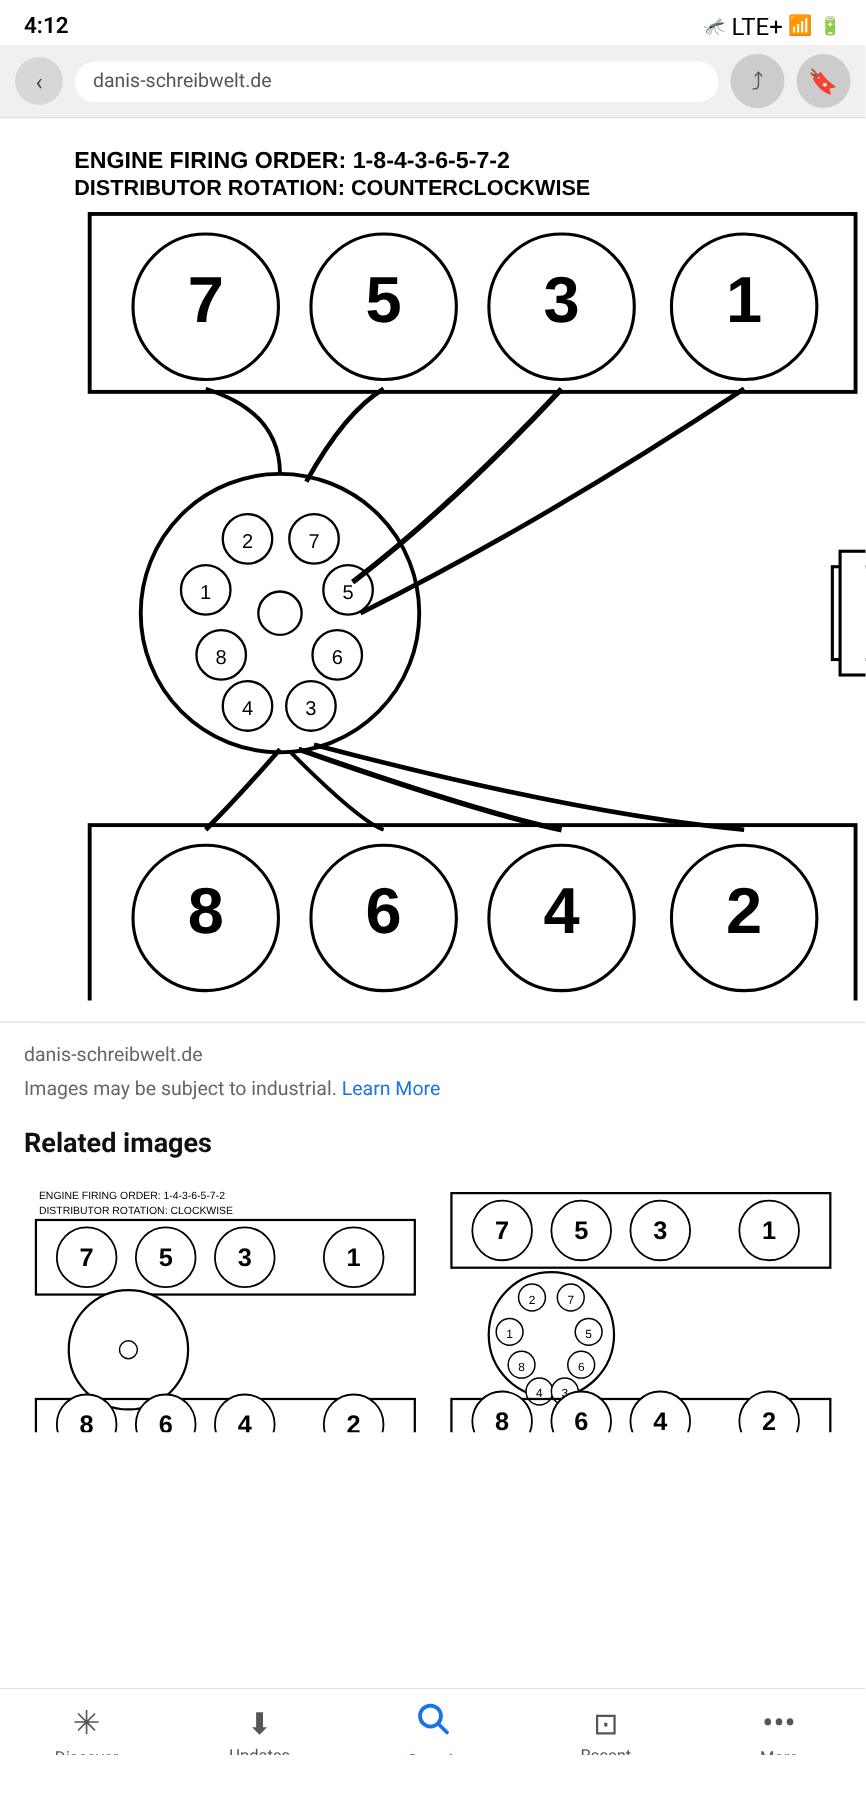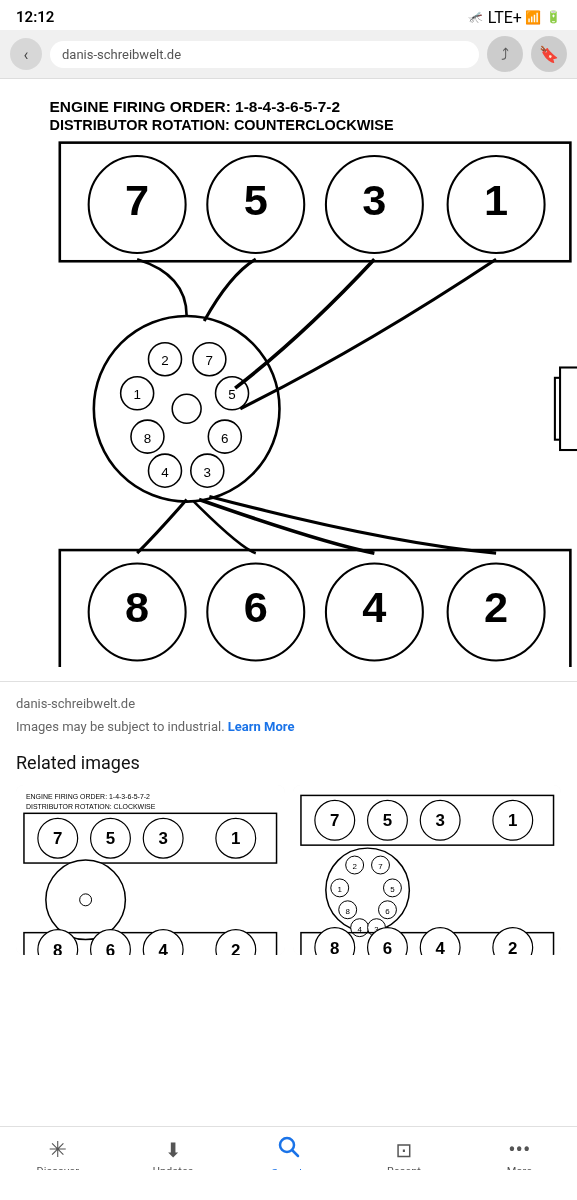--- a/index.html
+++ b/index.html
@@ -129,30 +129,30 @@
       font-size: 16px;
     }
     .copyright-text {
       font-size: 13px;
       color: #666;
       margin-top: 8px;
     }
     .learn-more-link {
       color: #1a73e8;
       text-decoration: none;
-      font-weight: 700;
+      font-weight: 400;
     }
 
     
     .related-section {
       padding: 12px 16px 8px;
     }
     .related-title {
       font-size: 18px;
-      font-weight: 400;
+      font-weight: 700;
       color: #111;
       margin-bottom: 12px;
     }
     .related-grid {
       display: grid;
       grid-template-columns: 1fr 1fr;
       gap: 8px;
     }
     .related-item {
       border-radius: 8px;
@@ -215,21 +215,21 @@
     .main-content {
       padding-bottom: 130px;
     }
   </style>
 </head>
 <body>
 
 <div class="main-content">
 
   <div class="status-bar">
-    <span class="status-time">12:12</span>
+    <span class="status-time">4:12</span>
     <div class="status-icons">
       <span>🦟</span>
       <span style="font-size:16px;">LTE+</span>
       <span style="font-size:13px;">📶</span>
       <span>🔋</span>
     </div>
   </div>
 
   <div class="browser-bar">
     <div class="back-btn">‹</div>

